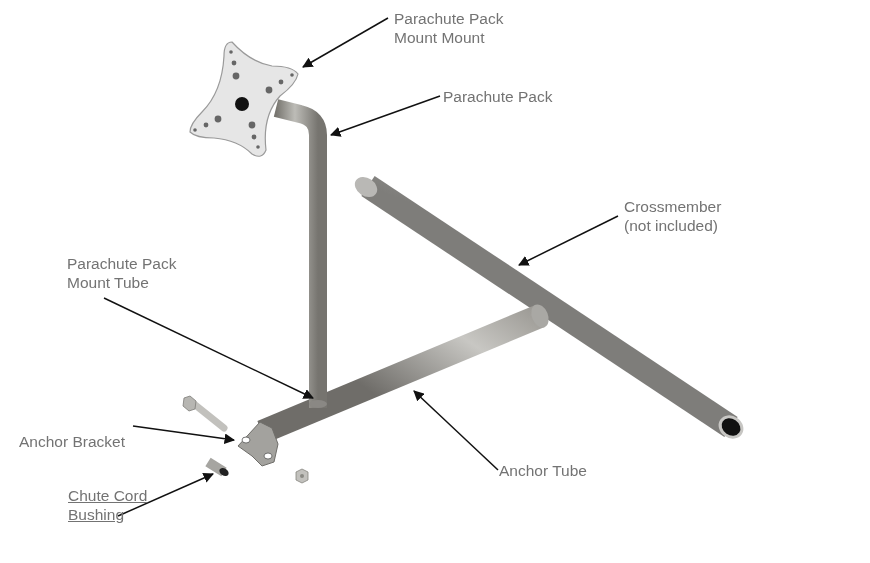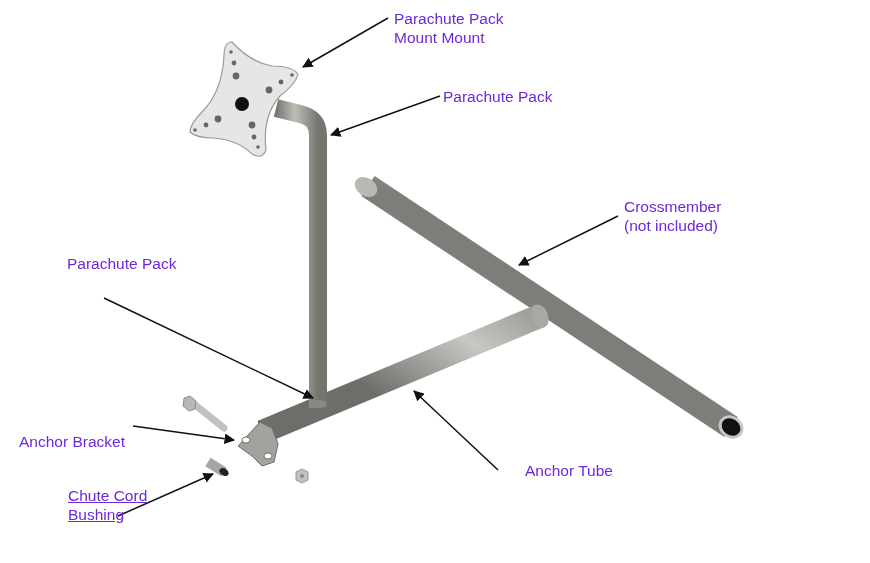--- a/index.html
+++ b/index.html
@@ -1,19 +1,19 @@
 <!DOCTYPE html>
 <html><head>
   <meta charset="utf-8">
   <style>
     html, body { margin: 0; padding: 0; background: #ffffff; }
     body { width: 870px; height: 563px; position: relative; overflow: hidden;
            font-family: "Liberation Sans", sans-serif; }
     #drawing { position: absolute; left: 0; top: 0; width: 870px; height: 563px; }
-    .label { position: absolute; font-size: 15.5px; line-height: 19px; color: #6d28d9;
+    .label { position: absolute; font-size: 15.5px; line-height: 19px; color: #737373;
              white-space: nowrap; font-family: "Liberation Sans", sans-serif; }
     .label span { display: block; }
   </style>
 </head>
 <body>
 
 <svg id="drawing" viewBox="0 0 870 563" xmlns="http://www.w3.org/2000/svg">
   <defs>
     <linearGradient id="gTubeDiag" x1="0" y1="0" x2="1" y2="-0.6">
       <stop offset="0" stop-color="#6f6d69"></stop>
@@ -111,26 +111,27 @@
   <span>Parachute Pack</span>
 </div>
 
 <div class="label" style="left:624px; top:197px;">
   <span>Crossmember</span>
   <span>(not included)</span>
 </div>
 
 <div class="label" style="left:67px; top:254px;">
   <span>Parachute Pack</span>
+  <span>Mount Tube</span>
 </div>
 
 <div class="label" style="left:19px; top:417px;margin-top:15px;">
   <span>Anchor Bracket</span>
 </div>
 
 <div class="label" style="left:68px; top:486px;text-decoration:underline;">
   <span>Chute Cord</span>
   <span>Bushing</span>
 </div>
 
-<div class="label" style="left:525px; top:461px;">
+<div class="label" style="left:499px; top:461px;">
   <span>Anchor Tube</span>
 </div>
 
 </body></html>

